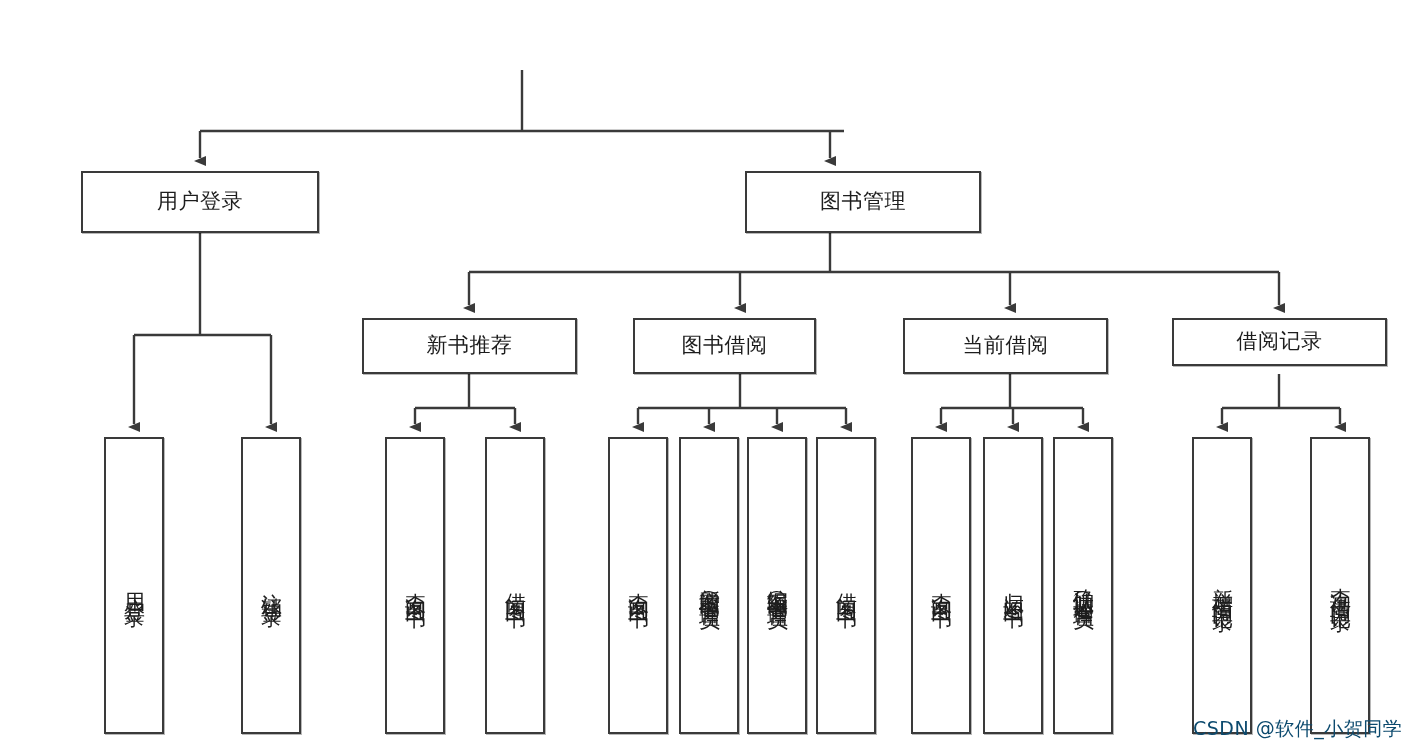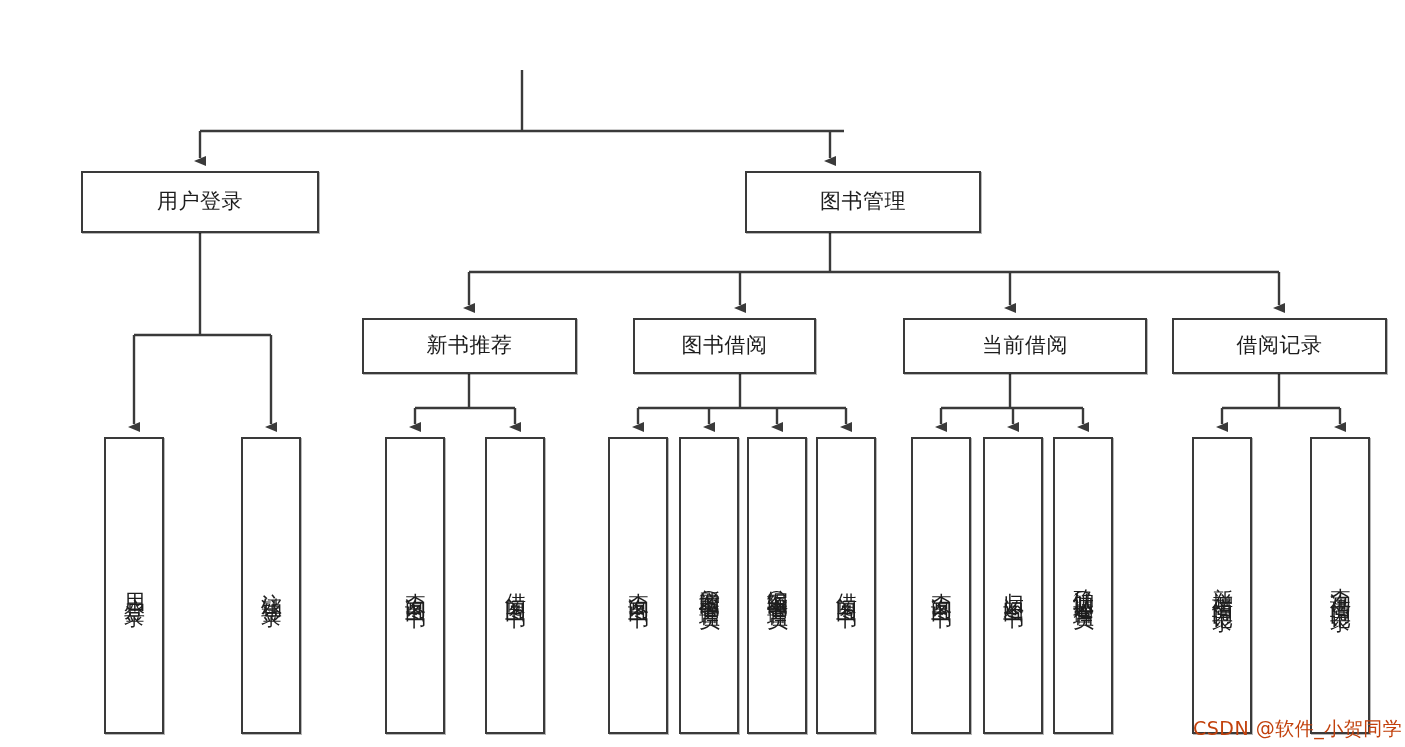--- a/index.html
+++ b/index.html
@@ -55,21 +55,21 @@
     font-size: 21px;
     letter-spacing: 5px;
     line-height: 1;
     white-space: nowrap;
   }
   .node.vert.tall .node-label {
     letter-spacing: 3px;
   }
   .watermark {
     position: absolute;
-    color: #c2410c;
+    color: #0c4a6e;
     font-size: 19px;
     letter-spacing: 0.5px;
     white-space: nowrap;
     user-select: none;
   }
 </style>
 </head>
 <body>
 
 <div id="canvas">
@@ -131,24 +131,24 @@
   <div class="node horiz" style="left: 712px; top: 171px; width: 236px; height: 62px; margin-left: 33px;">
     <span class="node-label">图书管理</span>
   </div>
 
   <div class="node horiz" style="left: 362px; top: 318px; width: 215px; height: 56px; font-family: Liberation Serif, serif;">
     <span class="node-label">新书推荐</span>
   </div>
   <div class="node horiz" style="left: 633px; top: 318px; width: 183px; height: 56px;">
     <span class="node-label">图书借阅</span>
   </div>
-  <div class="node horiz" style="left: 903px; top: 318px; width: 244px; height: 56px; font-family: Liberation Serif, serif;">
+  <div class="node horiz" style="left: 903px; top: 318px; width: 205px; height: 56px; font-family: Liberation Serif, serif;">
     <span class="node-label">当前借阅</span>
   </div>
-  <div class="node horiz" style="left: 1172px; top: 318px; width: 215px; height: 56px; justify-content: center;">
+  <div class="node horiz" style="left: 1172px; top: 318px; width: 215px; height: 48px; justify-content: center;">
     <span class="node-label">借阅记录</span>
   </div>
 
   <div class="node vert" style="left: 104px; top: 437px; width: 60px; height: 297px;">
     <span class="node-label">用户登录</span>
   </div>
   <div class="node vert" style="left: 241px; top: 437px; width: 60px; height: 297px;">
     <span class="node-label">注销登录</span>
   </div>
   <div class="node vert" style="left: 385px; top: 437px; width: 60px; height: 297px;">

